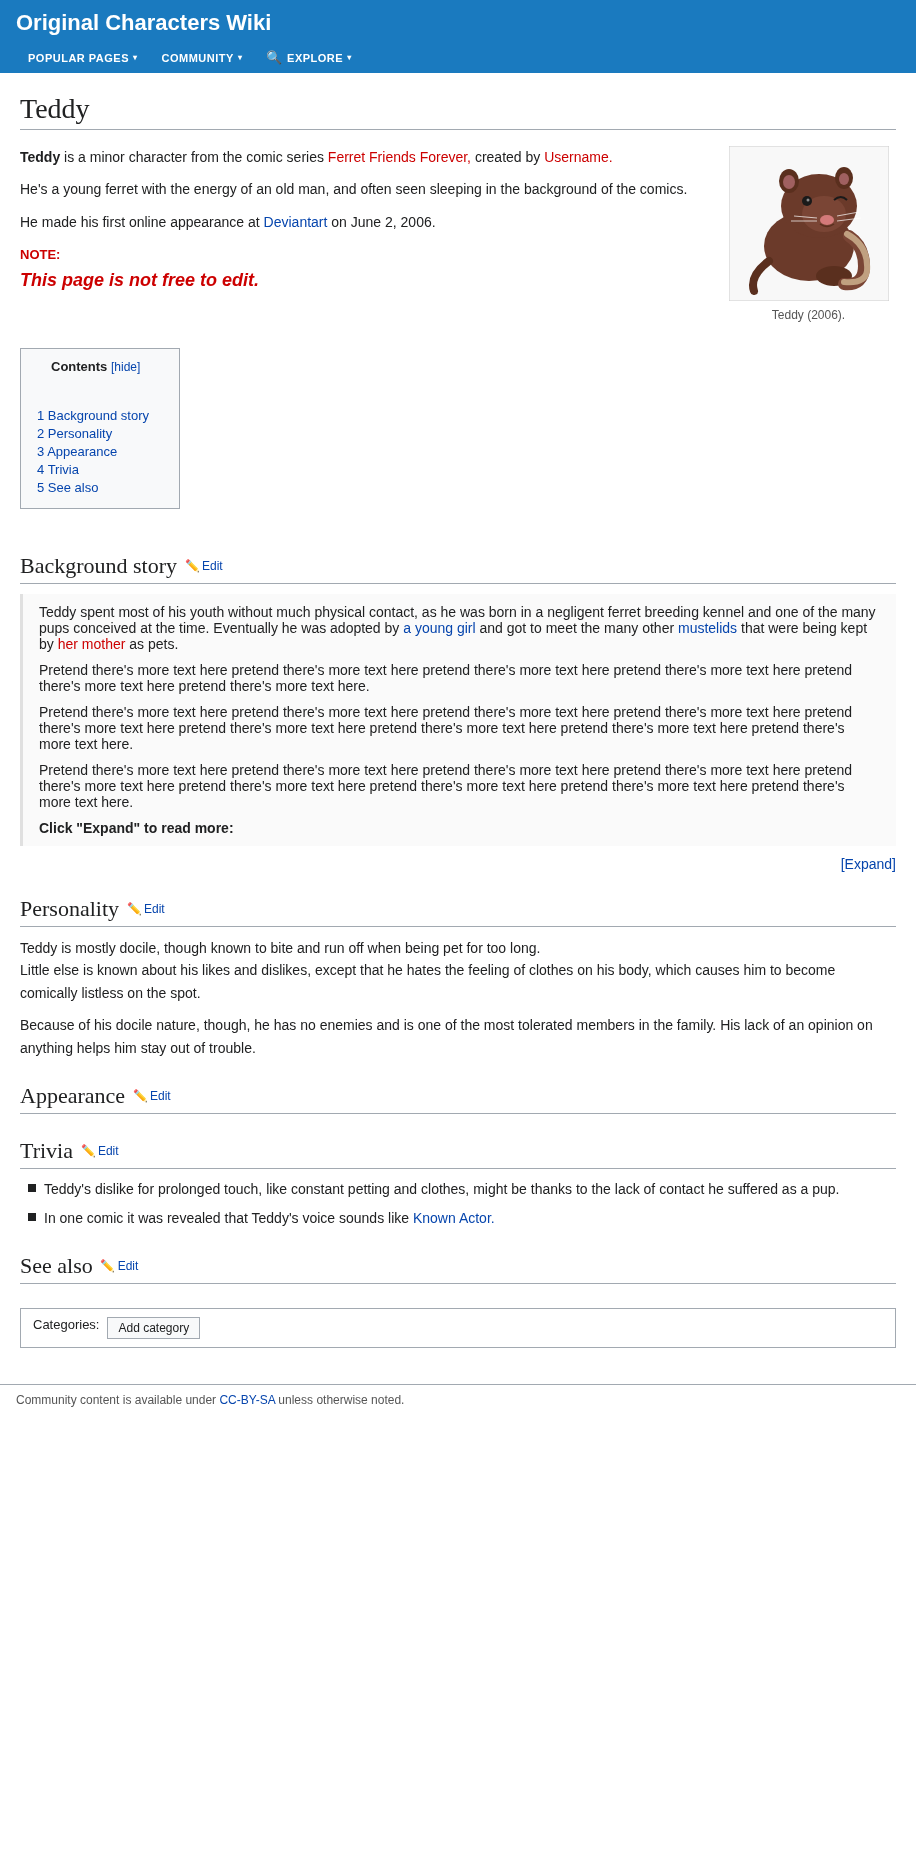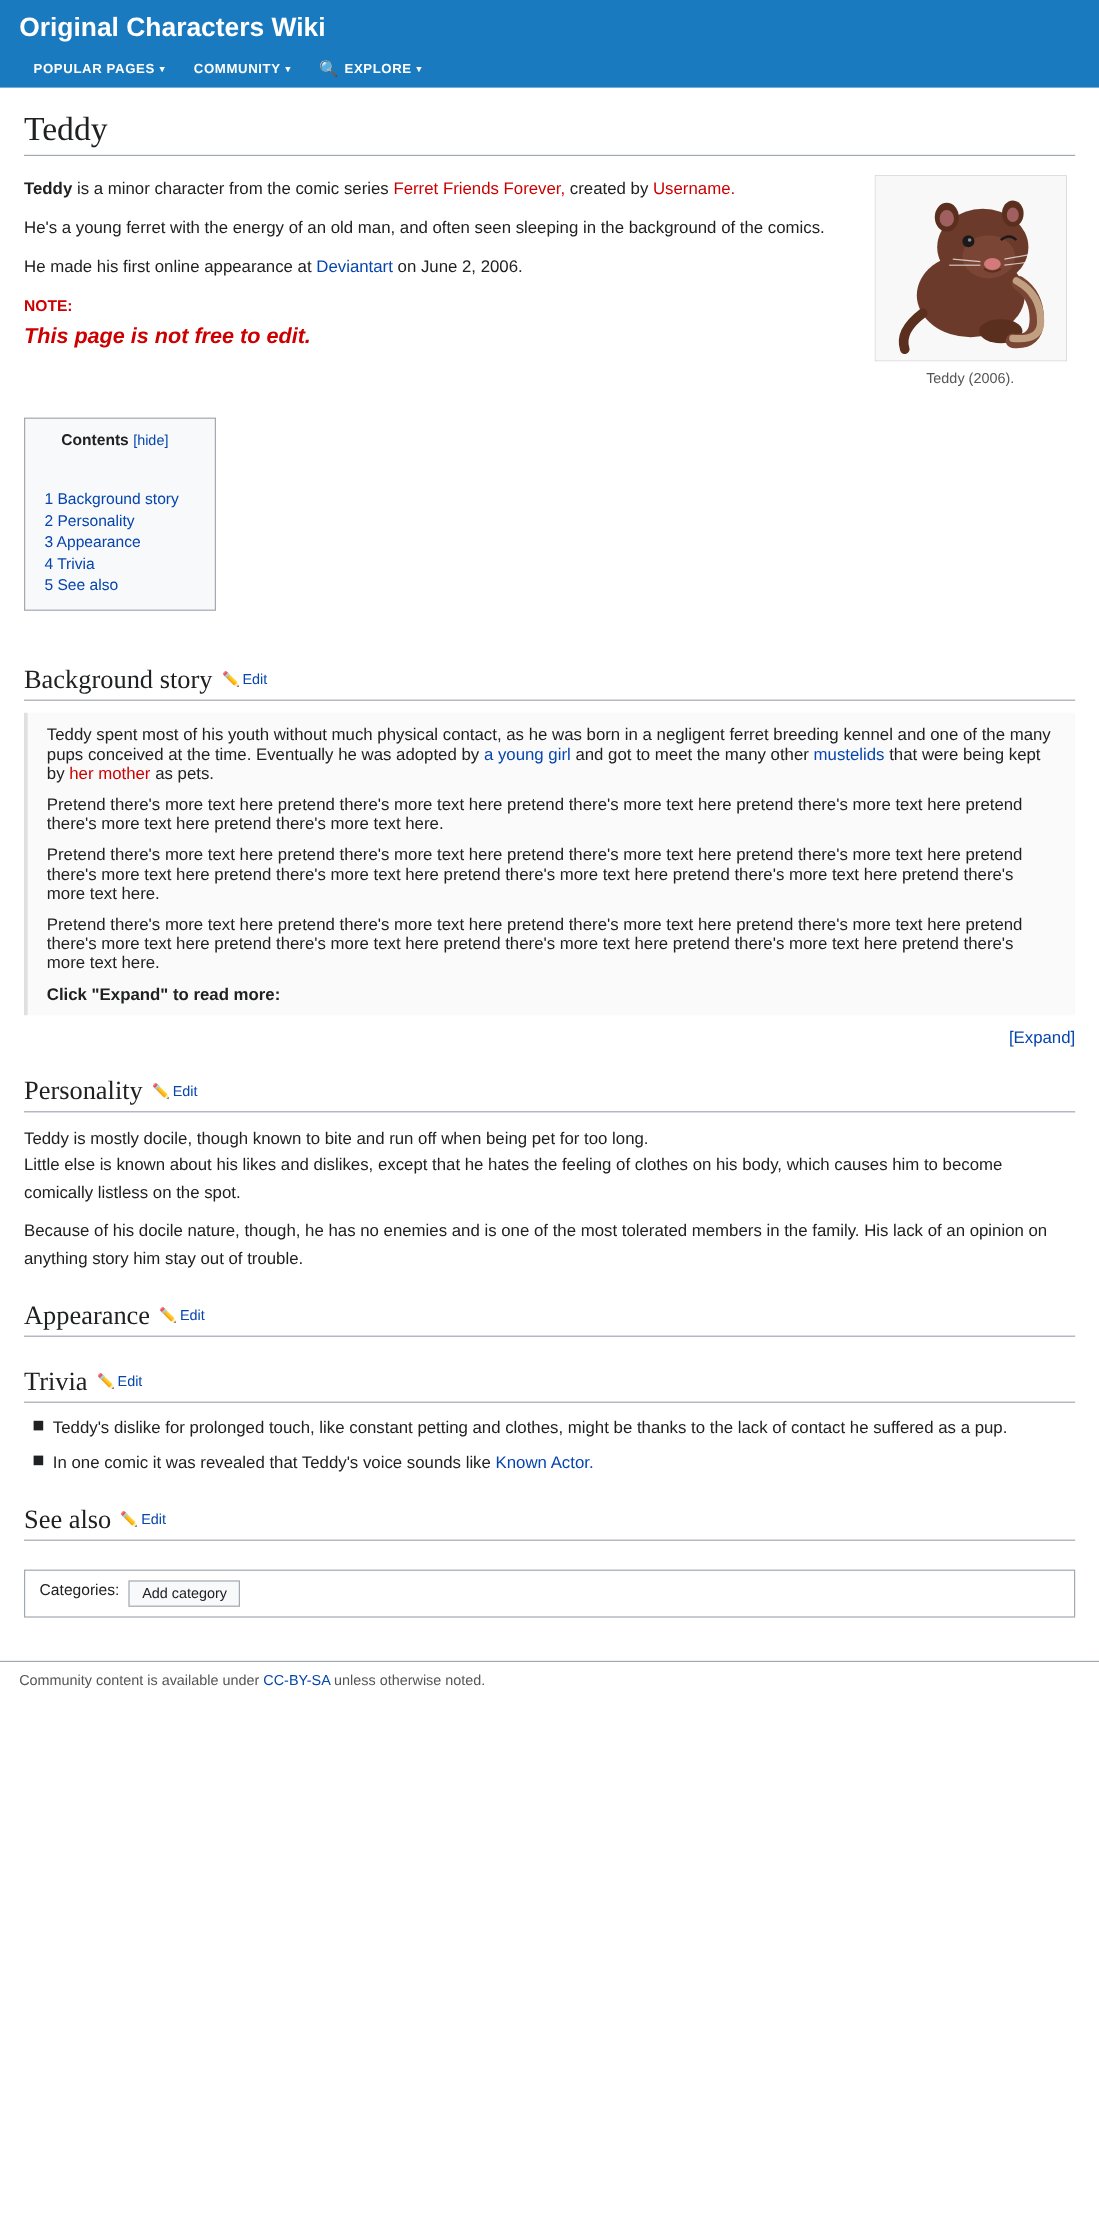--- a/index.html
+++ b/index.html
@@ -377,21 +377,21 @@
   <div id="personality">
     <div class="section-header">
       <h2>Personality</h2>
       <a class="edit-link">
         <span class="edit-icon">✏️</span>
         <span>Edit</span>
       </a>
     </div>
     <div class="section-content">
       <p>Teddy is mostly docile, though known to bite and run off when being pet for too long.<br>Little else is known about his likes and dislikes, except that he hates the feeling of clothes on his body, which causes him to become comically listless on the spot.</p>
-      <p>Because of his docile nature, though, he has no enemies and is one of the most tolerated members in the family. His lack of an opinion on anything story him stay out of trouble.</p>
+      <p>Because of his docile nature, though, he has no enemies and is one of the most tolerated members in the family. His lack of an opinion on anything helps him stay out of trouble.</p>
     </div>
   </div>
 
   
   <div id="appearance">
     <div class="section-header">
       <h2>Appearance</h2>
       <a class="edit-link">
         <span class="edit-icon">✏️</span>
         <span>Edit</span>

